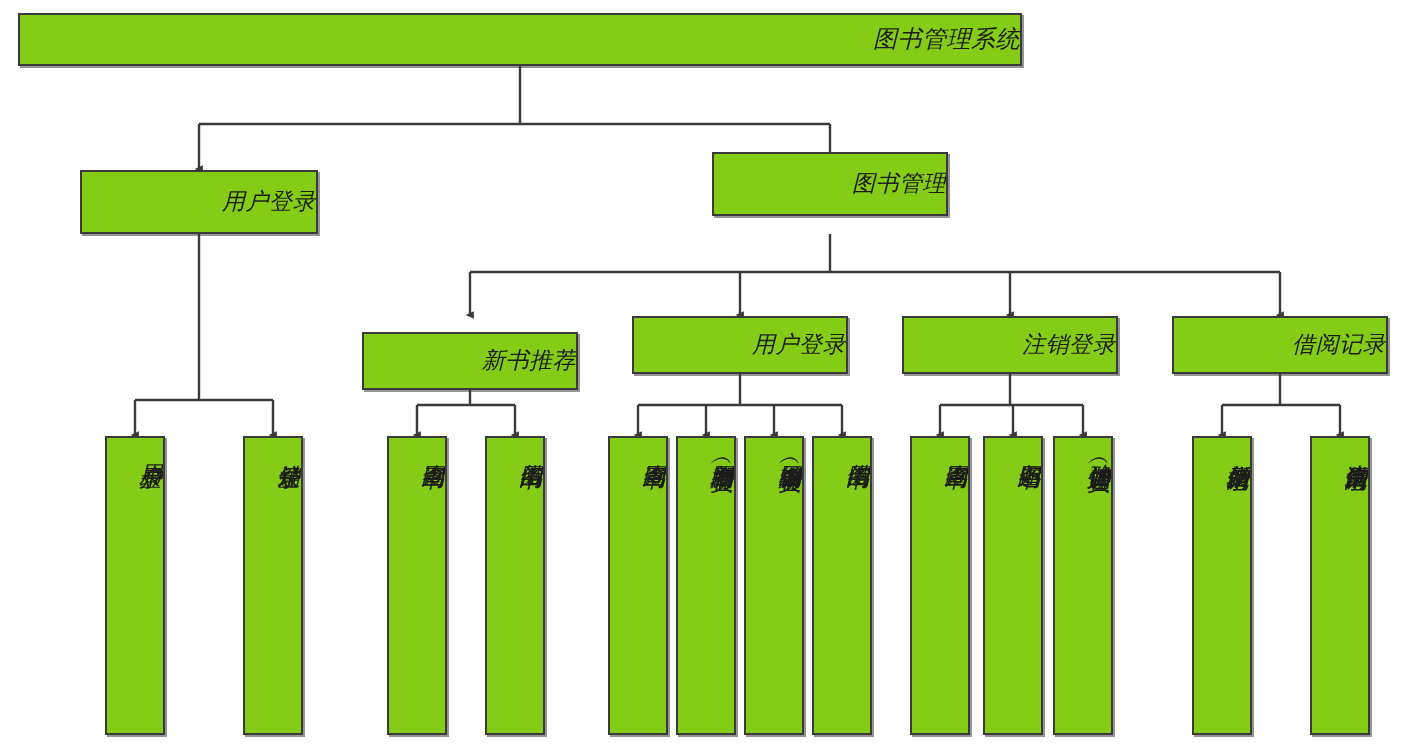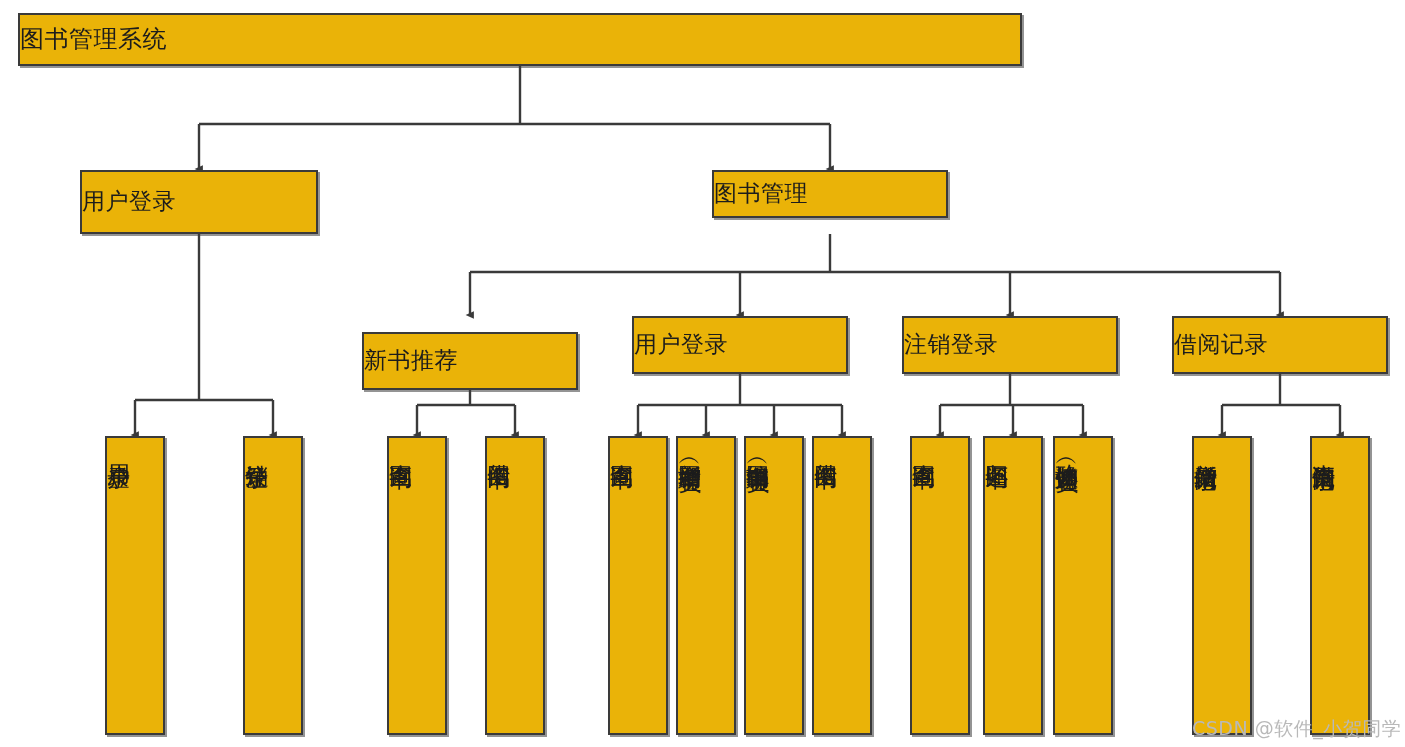--- a/index.html
+++ b/index.html
@@ -25,27 +25,28 @@
     position: absolute;
     left: 0;
     top: 0;
     width: 1405px;
     height: 747px;
     pointer-events: none;
   }
   .node {
     position: absolute;
     box-sizing: border-box;
-    background: #eab308;
+    background: #84cc16;
     border: 2px solid #3a3a3a;
     box-shadow: 2px 2px 0 rgba(60,60,60,0.55);
     display: flex;
     align-items: center;
-    justify-content: flex-start;
+    justify-content: flex-end;
     overflow: hidden;
+    font-style: italic;
   }
   .node-label {
     display: block;
     text-align: center;
     line-height: 1.12;
     letter-spacing: 0.5px;
     color: #1c1c1c;
   }
   .node.horizontal .node-label {
     font-size: 23px;
@@ -122,21 +123,21 @@
       </g>
   </svg>
 
   <div id="node-layer">
       <div class="node horizontal root" style="left: 18px; top: 13px; width: 1004px; height: 53px;">
         <span class="node-label">图书管理系统</span>
       </div>
       <div class="node horizontal" style="left: 80px; top: 170px; width: 238px; height: 64px;">
         <span class="node-label">用户登录</span>
       </div>
-      <div class="node horizontal" style="left: 712px; top: 170px; width: 236px; height: 48px;">
+      <div class="node horizontal" style="left: 712px; top: 152px; width: 236px; height: 64px;">
         <span class="node-label">图书管理</span>
       </div>
       <div class="node horizontal" style="left: 362px; top: 316px; width: 216px; height: 58px; margin-top: 16px;">
         <span class="node-label">新书推荐</span>
       </div>
       <div class="node horizontal" style="left: 632px; top: 316px; width: 216px; height: 58px;">
         <span class="node-label">用户登录</span>
       </div>
       <div class="node horizontal" style="left: 902px; top: 316px; width: 216px; height: 58px;">
         <span class="node-label">注销登录</span>
@@ -178,15 +179,14 @@
         <span class="node-label">确认归还（管理员）</span>
       </div>
       <div class="node vertical" style="left: 1192px; top: 436px; width: 60px; height: 299px;">
         <span class="node-label">新增借阅记录</span>
       </div>
       <div class="node vertical" style="left: 1310px; top: 436px; width: 60px; height: 299px;">
         <span class="node-label">查询借阅记录</span>
       </div>
     </div>
 
-  <div class="watermark" style="left: 1192px; top: 716px; color: rgb(185, 185, 185);">CSDN @软件_小贺同学</div>
 
 </div>
 
 </body></html>

